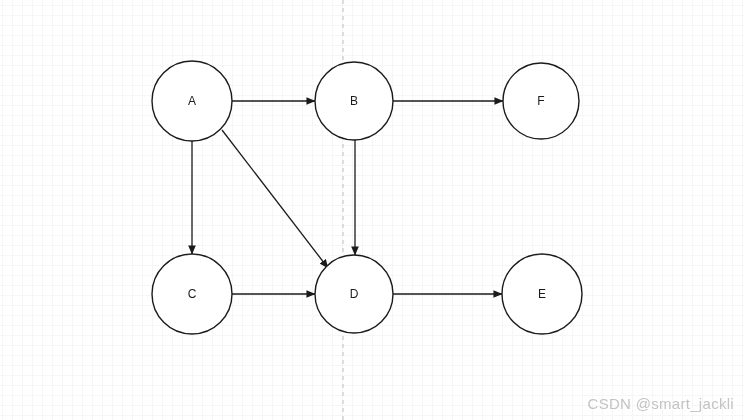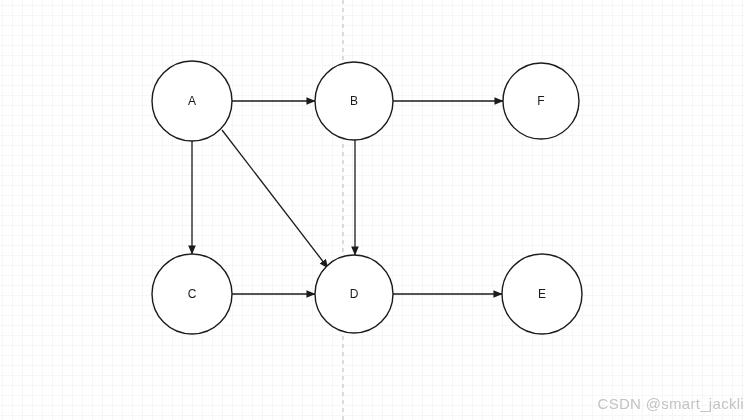--- a/index.html
+++ b/index.html
@@ -75,21 +75,21 @@
     stroke-dasharray: 4 4;
     fill: none;
   }
   .arrow-head {
     fill: #1b1b1b;
     stroke: none;
   }
 
   #watermark {
     position: absolute;
-    right: 0;
+    right: 10px;
     bottom: 8px;
     color: #c3c3c3;
     font-family: "Liberation Sans", sans-serif;
     font-size: 15px;
     letter-spacing: 0.3px;
     white-space: nowrap;
     user-select: none;
   }
 </style>
 </head>

